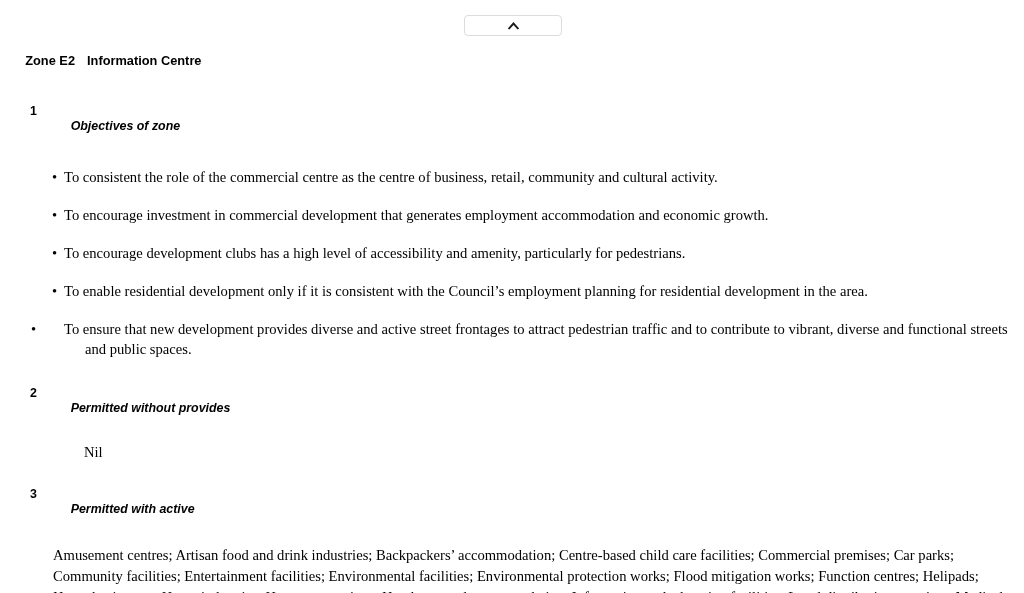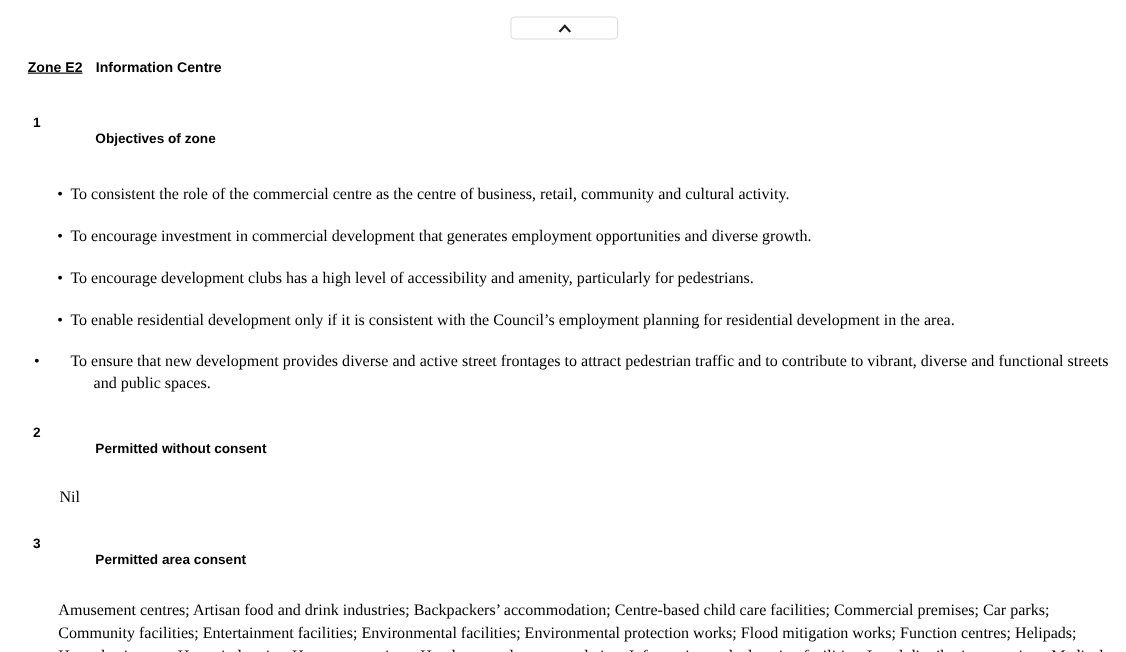--- a/index.html
+++ b/index.html
@@ -60,21 +60,21 @@
 
   .zone-title {
     font-family: "Liberation Sans", "DejaVu Sans", sans-serif;
     font-weight: bold;
     font-size: 12.8px;
     line-height: 1.2;
     margin: 0 0 0 11px;
     padding-top: 2px;
     white-space: pre;
   }
-  .zone-title .zone-code { margin-right: 12px; text-decoration: underline; }
+  .zone-title .zone-code { margin-right: 12px; }
 
   .section {
     margin: 0;
   }
   .section-heading {
     font-family: "Liberation Sans", "DejaVu Sans", sans-serif;
     font-weight: bold;
     font-size: 12.4px;
     line-height: 1.2;
     margin: 0;
@@ -82,21 +82,22 @@
     position: relative;
     white-space: pre;
   }
   .section-heading .num {
     position: absolute;
     left: 30px;
     top: 0;
   }
   .section-heading .label {
     display: inline-block;
-    margin-left: 36px;
+    margin-left: 20px;
+    font-style: italic;
   }
 
   
   .sec-1 { margin-top: 20px; }
   .sec-2 { margin-top: 27px; }
   .sec-3 { margin-top: 27px; }
 
   ul.objectives {
     list-style: none;
     margin: 0;
@@ -125,21 +126,21 @@
   
   ul.objectives li.wraps {
     padding-left: 85px;
     text-indent: -21px;
   }
 
   .body-text {
     font-size: 14.6px;
     line-height: 1.0;
     margin: 14px 0 16px 0;
-    padding-left: 54px;
+    padding-left: 84px;
   }
 
   .permitted-list {
     font-size: 14.6px;
     line-height: 1.44;
     margin: 14px 0 0 0;
     padding-left: 53px;
     padding-right: 12px;
     text-align: left;
   }
@@ -168,43 +169,43 @@
     <div class="section-heading">
       <span class="num">1</span><span class="label">Objectives of zone</span>
     </div>
     <ul class="objectives">
       <li>
         <span class="bullet">•</span>
         <span class="otext">To consistent the role of the commercial centre as the centre of business, retail, community and cultural activity.</span>
       </li>
       <li>
         <span class="bullet">•</span>
-        <span class="otext">To encourage investment in commercial development that generates employment opportunities and diverse growth.</span>
+        <span class="otext">To encourage investment in commercial development that generates employment accommodation and economic growth.</span>
       </li>
       <li>
         <span class="bullet">•</span>
         <span class="otext">To encourage development clubs has a high level of accessibility and amenity, particularly for pedestrians.</span>
       </li>
       <li>
         <span class="bullet">•</span>
         <span class="otext">To enable residential development only if it is consistent with the Council’s employment planning for residential development in the area.</span>
       </li>
       <li class="wraps">
         <span class="bullet">•</span><span>To ensure that new development provides diverse and active street frontages to attract pedestrian traffic and to contribute to vibrant, diverse and functional streets and public spaces.</span>
       </li>
     </ul>
   </div>
 
   <div class="section sec-2">
     <div class="section-heading">
-      <span class="num">2</span><span class="label">Permitted without consent</span>
+      <span class="num">2</span><span class="label">Permitted without provides</span>
     </div>
     <p class="body-text">Nil</p>
   </div>
 
   <div class="section sec-3">
     <div class="section-heading">
-      <span class="num">3</span><span class="label">Permitted area consent</span>
+      <span class="num">3</span><span class="label">Permitted with active</span>
     </div>
     <p class="permitted-list">Amusement centres; Artisan food and drink industries; Backpackers’ accommodation; Centre-based child care facilities; Commercial premises; Car parks; Community facilities; Entertainment facilities; Environmental facilities; Environmental protection works; Flood mitigation works; Function centres; Helipads; Home businesses; Home industries; Home occupations; Hotel or motel accommodation; Information and education facilities; Local distribution premises; Medical centres; Mortuaries; Oyster aquaculture; Passenger transport facilities; Places of public worship; Recreation areas; Recreation facilities (indoor); Recreation facilities (outdoor); Registered clubs; Respite day care centres; Restricted premises; Roads; Service stations; Shop top housing; Signage; Tank-based aquaculture; Vehicle repair stations; Veterinary hospitals</p>
   </div>
 
 </div>
 
 </body></html>

